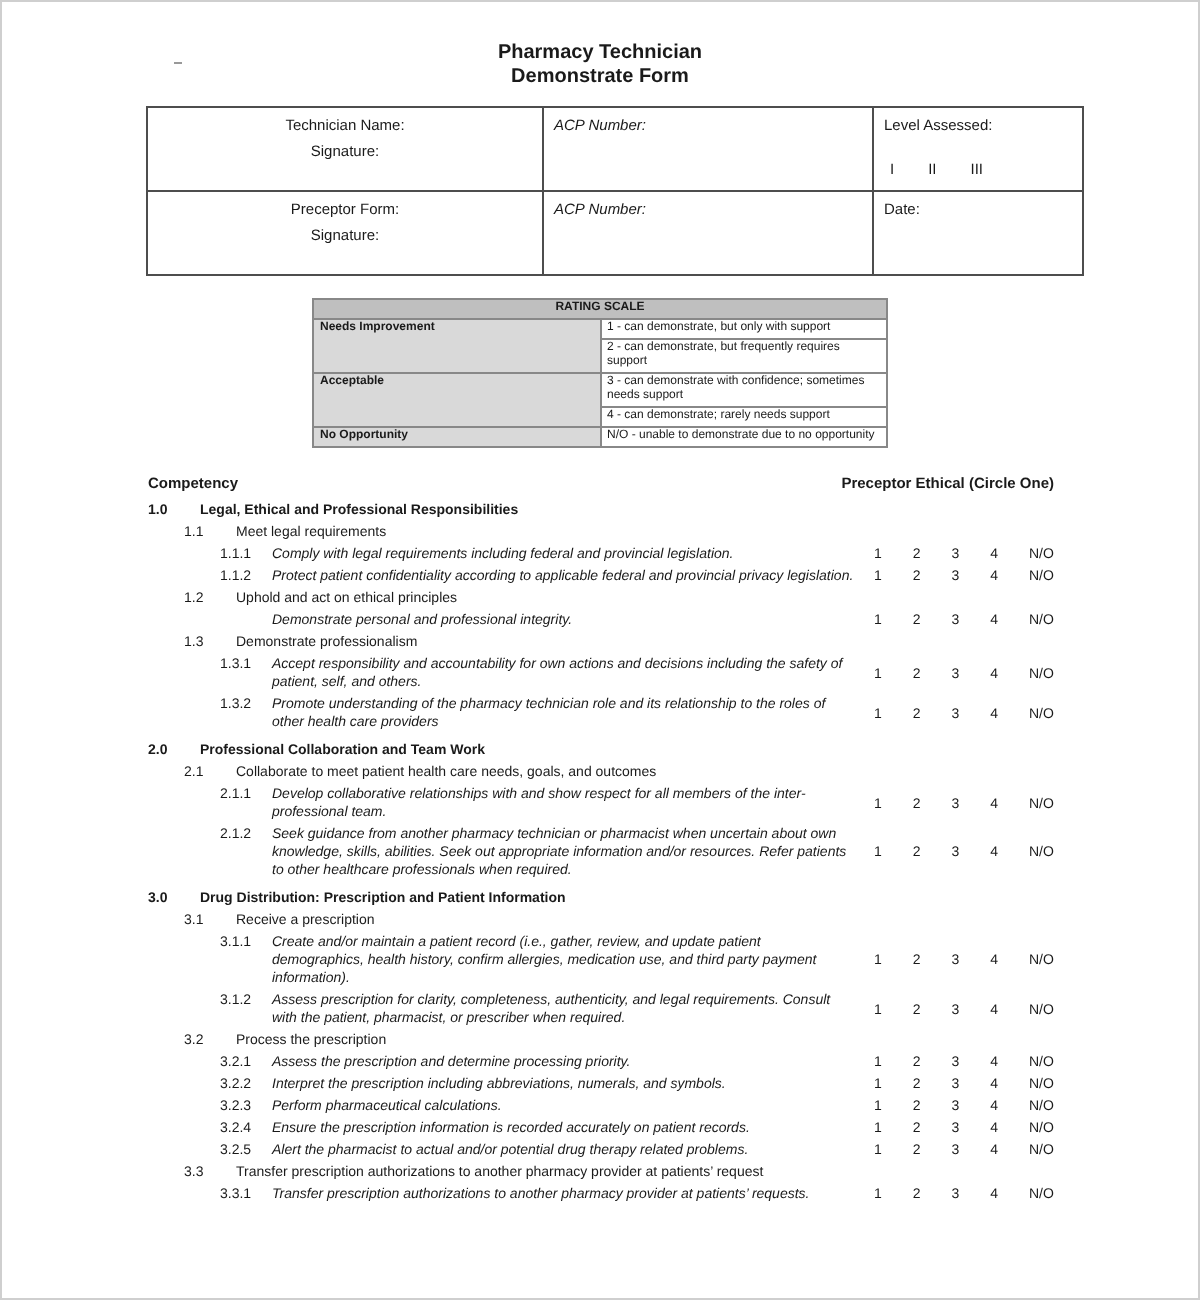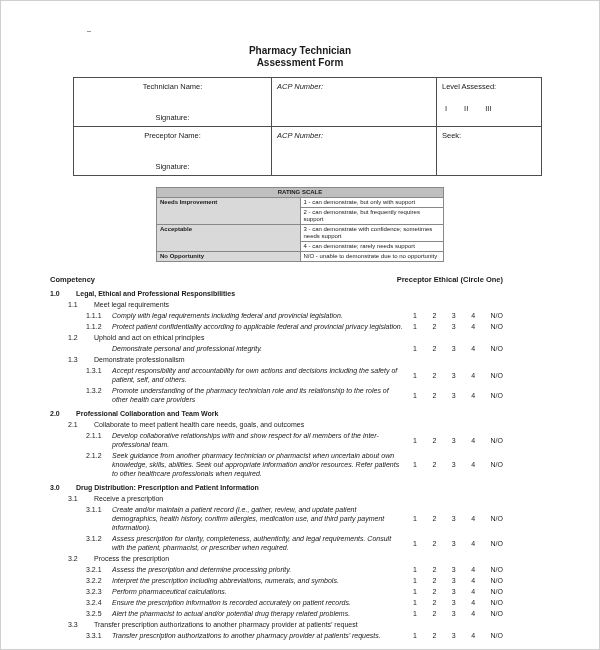--- a/index.html
+++ b/index.html
@@ -7,21 +7,21 @@
   body {
     background:#f2f2f2;
     font-family:"Liberation Sans","DejaVu Sans",sans-serif;
     color:var(--text-color,#1a1a1a);
   }
   .page {
     position:relative;
     width:600px; height:650px;
     background:#ffffff;
     border:1px solid var(--page-border,#cfcfcf);
-    padding-top:44px;
+    padding-top:20px;
   }
   .stray { position:absolute; left:86px; top:30px; width:4px; height:1px; background:#999; }
 
   
   .title { text-align:center; font-weight:bold; font-size:10px; line-height:12px; }
 
   
   .info-table {
     border-collapse:collapse;
     margin:8px 60px 0 72px;
@@ -31,21 +31,21 @@
   }
   .info-table td {
     border:1px solid var(--line-color,#4d4d4d);
     vertical-align:top;
     padding:4px 5px;
     height:42px;
   }
   .info-table .c1 { width:198px;text-align:center; }
   .info-table .c2 { width:165px;font-style:italic; }
   .info-table .c3 { width:105px; }
-  .sig-line { margin-top:22px; }
+  .sig-line { margin-top:4px; }
   .levels { display:flex; gap:17px; margin-top:13px; padding-left:3px; }
 
   
   .scale-table {
     border-collapse:collapse;
     margin:11px auto 0 auto;
     width:288px;
     font-size:6px;
     line-height:7px;
     table-layout:fixed;
@@ -62,21 +62,21 @@
     font-weight:bold;
     font-size:6px;
   }
   .scale-table .lbl {
     background:var(--scale-label-bg,#d9d9d9);
     font-weight:bold;
     width:62px;
   }
 
   
-  .competency { margin:13px 62px 0 49px; width:453px; }
+  .competency { margin:13px 62px 0 73px; width:453px; }
   .comp-header {
     display:flex; justify-content:space-between;
     font-weight:bold; font-size:7.5px; margin-bottom:4px;
   }
   .comp-row {
     display:flex; align-items:flex-start;
     font-size:7px; line-height:9px;
     margin-bottom:2px;
   }
   .comp-num { flex-shrink:0; }
@@ -97,21 +97,21 @@
   .row-desc .comp-text { font-style:italic; }
 </style>
 </head>
 <body>
 
 <div class="page">
   <div class="stray"></div>
 
   <div class="title">
     <div>Pharmacy Technician</div>
-    <div>Assessment Form</div>
+    <div>Demonstrate Form</div>
   </div>
 
   <table class="info-table">
     <tbody>
         <tr>
       <td class="c1">
         <div>Technician Name:</div>
         <div class="sig-line">Signature:</div>
       </td>
       <td class="c2">ACP Number:</td>
@@ -119,25 +119,25 @@
         <div>Level Assessed:</div>
         <div class="levels">
           <span>I</span>
           <span>II</span>
           <span>III</span>
         </div>
       </td>
     </tr>
     <tr>
       <td class="c1">
-        <div>Preceptor Name:</div>
+        <div>Preceptor Form:</div>
         <div class="sig-line">Signature:</div>
       </td>
       <td class="c2">ACP Number:</td>
-      <td class="c3">Seek:</td>
+      <td class="c3">Date:</td>
     </tr>
   </tbody>
     </table>
 
   <table class="scale-table">
     <tbody>
         <tr>
       <th colspan="2">RATING SCALE</th>
     </tr>
     <tr>

